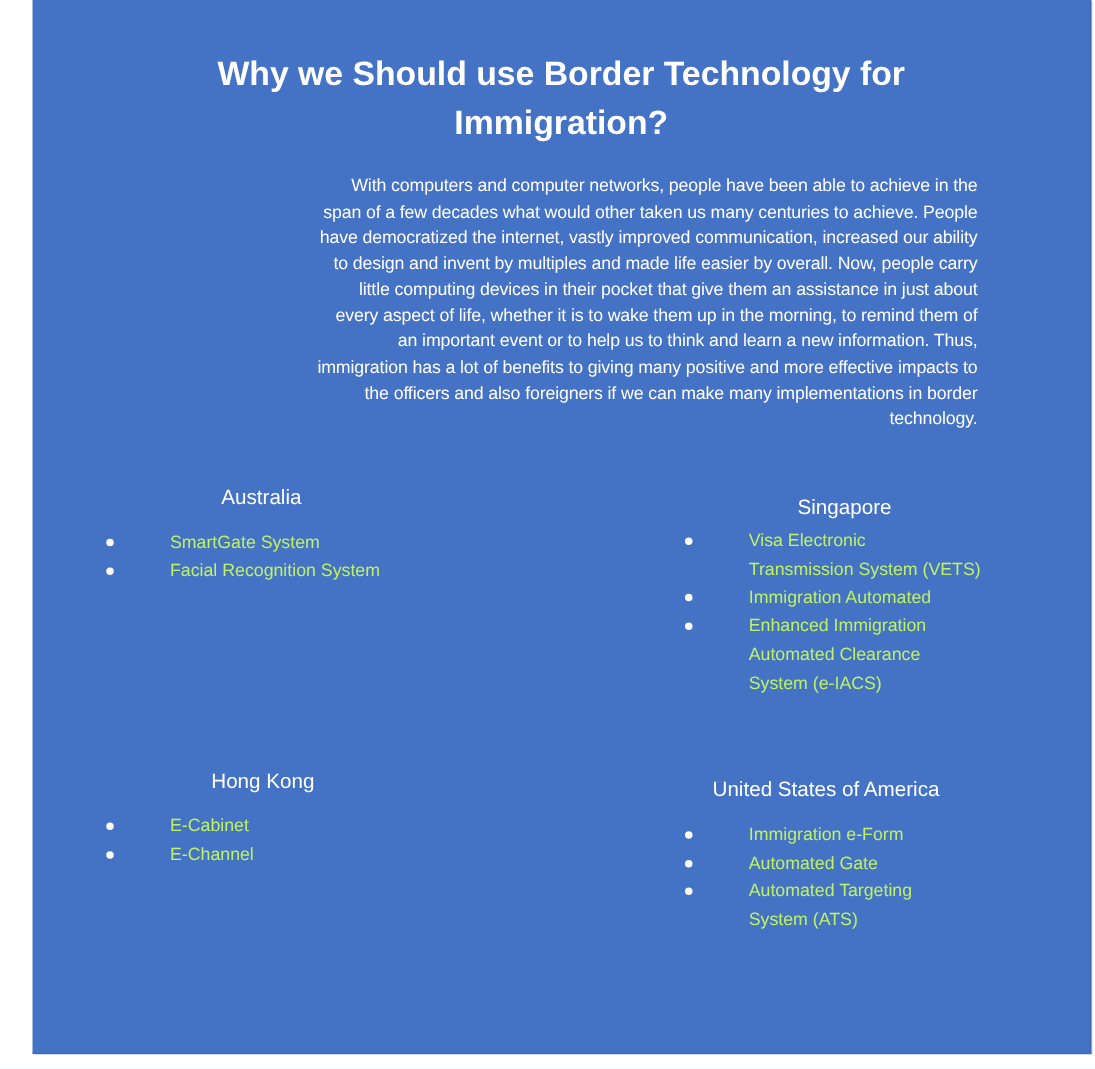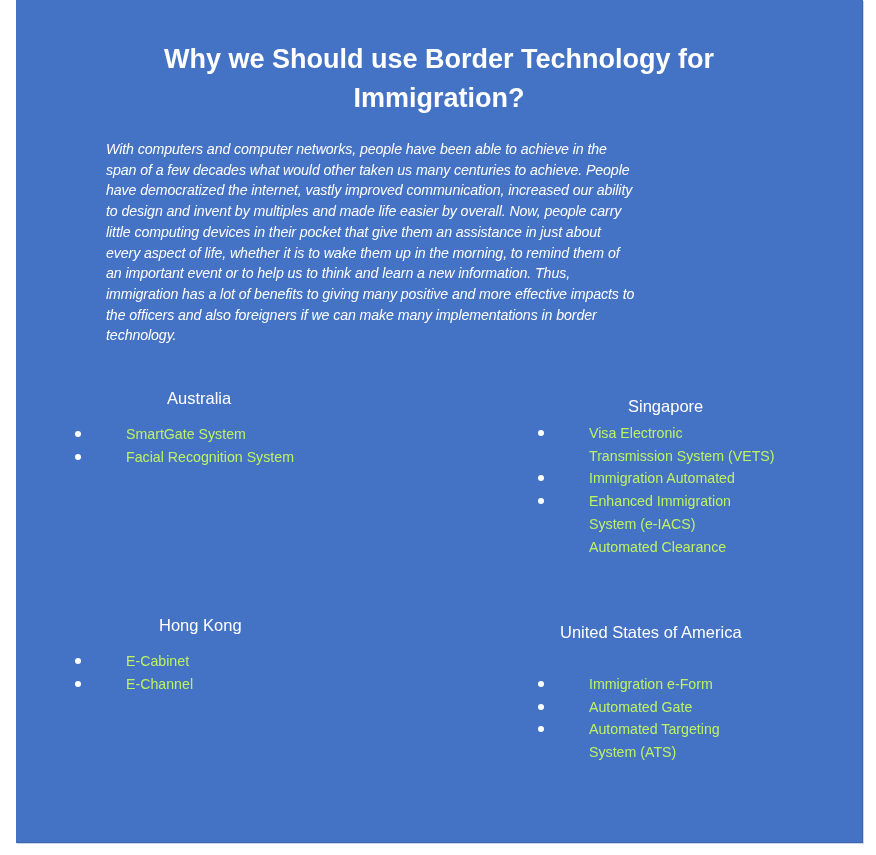--- a/index.html
+++ b/index.html
@@ -5,21 +5,21 @@
     html, body {
       margin: 0;
       padding: 0;
       background: #ffffff;
       width: 876px;
       height: 855px;
       overflow: hidden;
     }
     .panel {
       position: absolute;
-      left: 16px;
+      left: 26px;
       top: 0px;
       width: 846px;
       height: 842px;
       background: #4472C4;
       border-right: 1px solid #3f66ad;
       border-bottom: 1px solid #3f66ad;
       box-shadow: 1px 1px 0 #c9d6ee;
       color: #ffffff;
       font-family: "Liberation Sans", "DejaVu Sans", sans-serif;
     }
@@ -32,25 +32,24 @@
       font-weight: bold;
       font-size: 27px;
       line-height: 39px;
     }
     .title span { display: block; }
     .intro {
       position: absolute;
       left: 90px;
       top: 139px;
       width: 666px;
-      text-align: left;
+      text-align: right;
       font-size: 14.2px;
       line-height: 20.7px;
       letter-spacing: -0.1px;
-      font-style: italic;
     }
     .intro span { display: block; white-space: nowrap; }
     .section {
       position: absolute;
     }
     .section h2 {
       margin: 0;
       font-size: 16.5px;
       font-weight: normal;
       line-height: 22px;
@@ -81,21 +80,21 @@
     #sec-australia { left: 59px; top: 387px; }
     #sec-australia h2 { padding-left: 92px; margin-bottom: 14px; }
 
     #sec-singapore { left: 522px; top: 395px; }
     #sec-singapore h2 { padding-left: 90px; margin-bottom: 5px; }
 
     #sec-hongkong { left: 59px; top: 614px; }
     #sec-hongkong h2 { padding-left: 84px; margin-bottom: 14px; }
 
     #sec-usa { left: 522px; top: 621px; }
-    #sec-usa h2 { padding-left: 22px; margin-bottom: 30px; }
+    #sec-usa h2 { padding-left: 22px; margin-bottom: 14px; }
   </style>
 </head>
 <body>
 
 <div class="panel">
 
   <div class="title">
     <span>Why we Should use Border Technology for</span>
     <span>Immigration?</span>
   </div>
@@ -135,22 +134,22 @@
         <span class="line">Visa Electronic</span>
         <span class="line">Transmission System (VETS)</span>
       </li>
       <li>
         <span class="bullet"></span>
         <span class="line">Immigration Automated</span>
       </li>
       <li>
         <span class="bullet"></span>
         <span class="line">Enhanced Immigration</span>
+        <span class="line">Automated Clearance</span>
         <span class="line">System (e-IACS)</span>
-        <span class="line">Automated Clearance</span>
       </li>
     </ul>
   </div>
 
   <div class="section" id="sec-hongkong">
     <h2>Hong Kong</h2>
     <ul>
       <li>
         <span class="bullet"></span>
         <span class="line">E-Cabinet</span>

